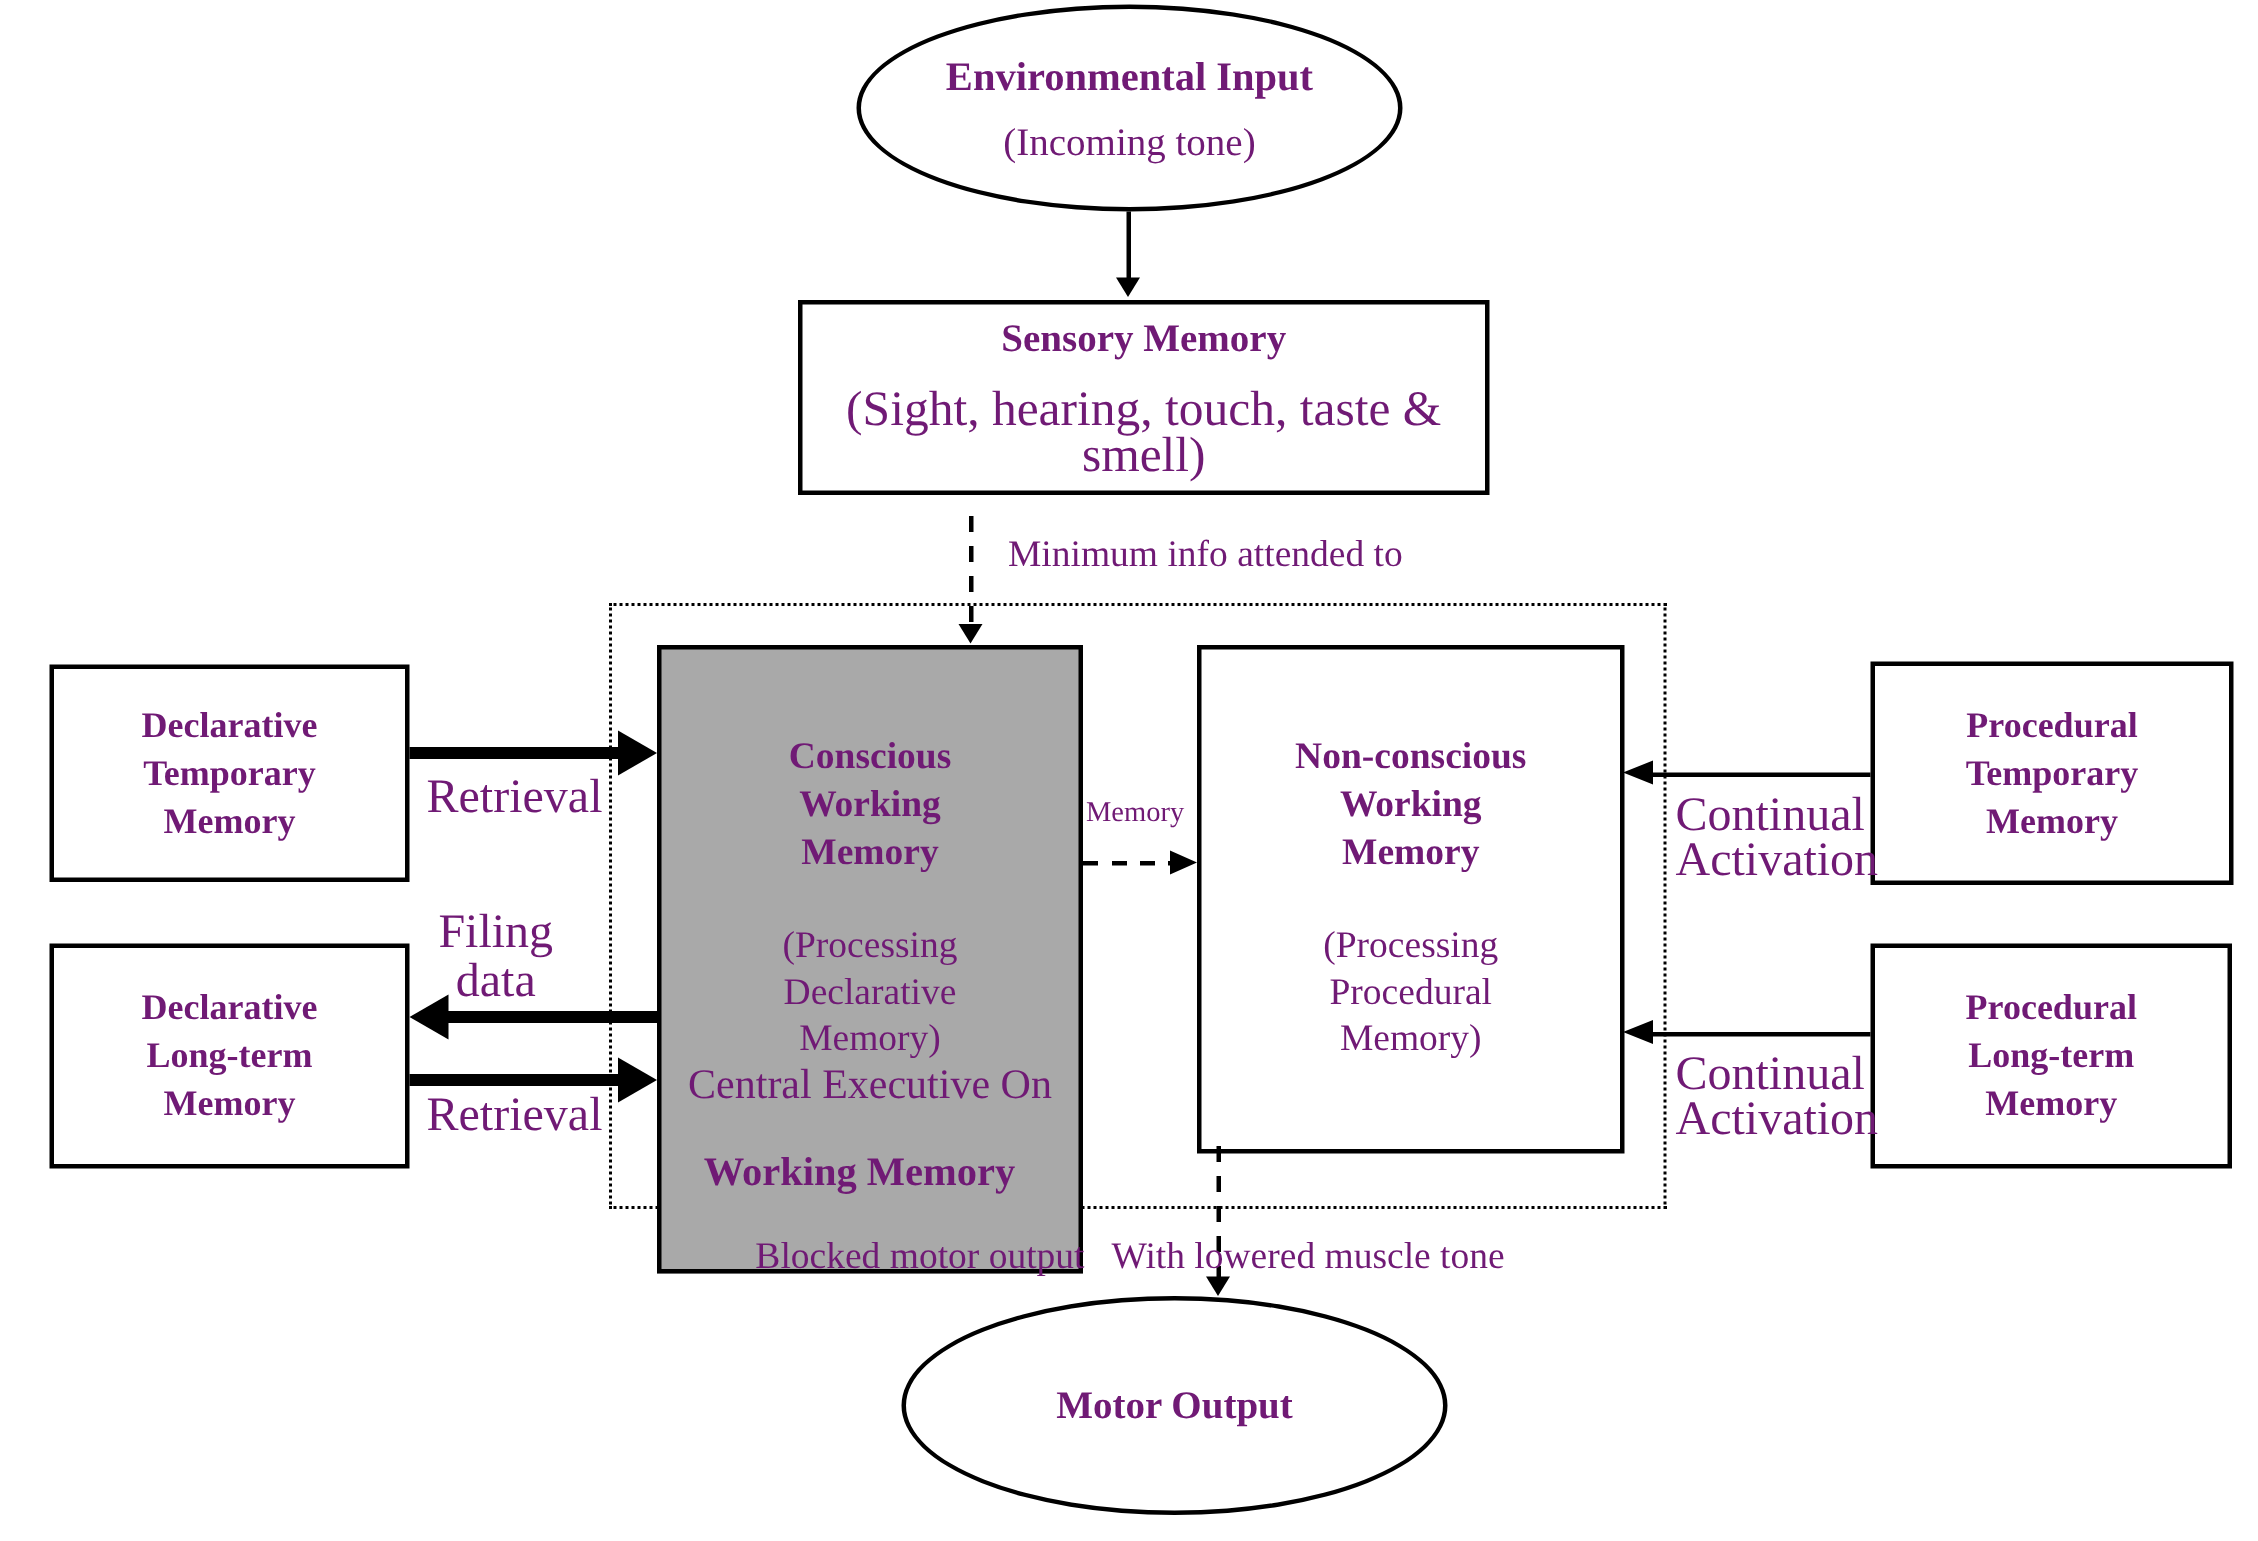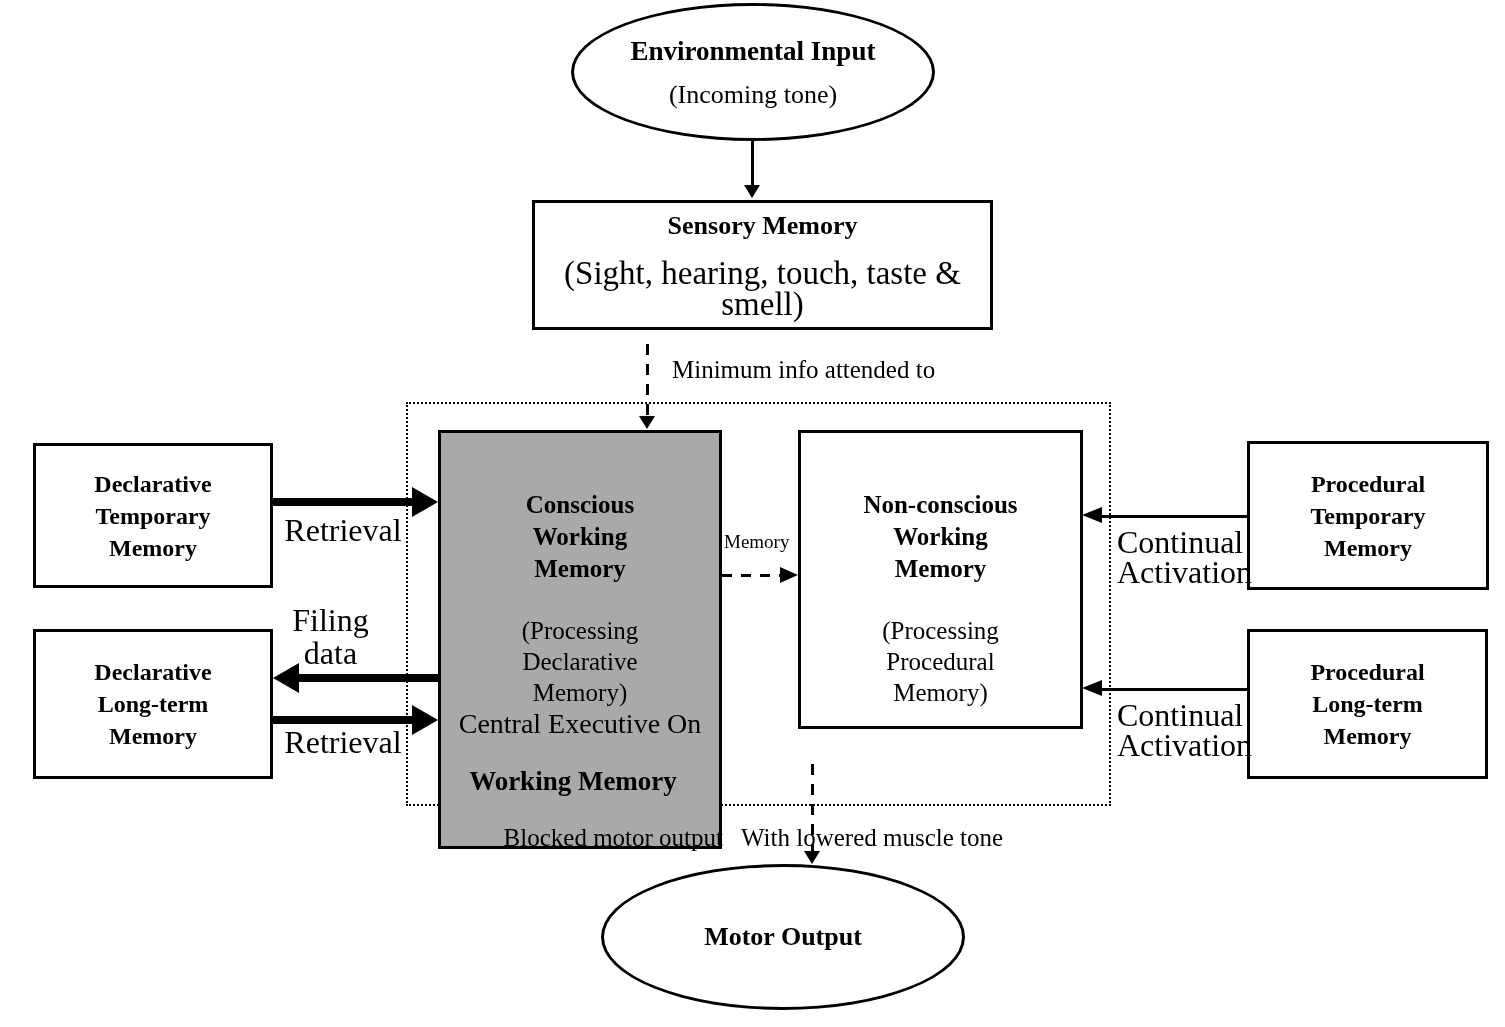--- a/index.html
+++ b/index.html
@@ -1,18 +1,18 @@
 <!DOCTYPE html>
 <html><head>
 <meta charset="utf-8">
 <style>
   html,body{margin:0;padding:0;background:#ffffff;}
   .canvas{
     position:relative;width:1505px;height:1027px;background:#ffffff;
-    font-family:"Liberation Serif","DejaVu Serif",serif;color:#000000;overflow:hidden;
+    font-family:"Liberation Serif","DejaVu Serif",serif;color:#701a75;overflow:hidden;
   }
   .node{position:absolute;box-sizing:border-box;background:#fff;border:3px solid #000;
         display:flex;flex-direction:column;align-items:center;justify-content:center;text-align:center;}
   .ellipse{border-radius:50%;}
   .bold{font-weight:bold;}
   .ml{white-space:pre-line;}
   .title{font-size:26px;font-weight:bold;line-height:32px;}
   .subtitle{font-size:33px;line-height:31px;}
   .boxtitle{font-size:24px;font-weight:bold;line-height:32px;}
   .lbl{position:absolute;font-size:32px;line-height:30px;}
@@ -59,21 +59,21 @@
   <div class="node" style="left:438px;top:430px;width:284px;height:419px;background:#a9a9a9;justify-content:flex-start;">
     <div class="ml" style="font-size:25px;font-weight:bold;line-height:32px;margin-top:56px;">Conscious
 Working
 Memory</div>
     <div class="ml" style="font-size:25px;line-height:31px;margin-top:30px;">(Processing
 Declarative
 Memory)</div>
     <div style="font-size:28px;">Central Executive On</div>
   </div>
 
-  <div class="node" style="left:798px;top:430px;width:285px;height:299px;justify-content:flex-start;">
+  <div class="node" style="left:798px;top:430px;width:285px;height:339px;justify-content:flex-start;">
     <div class="ml" style="font-size:25px;font-weight:bold;line-height:32px;margin-top:56px;">Non-conscious
 Working
 Memory</div>
     <div class="ml" style="font-size:25px;line-height:31px;margin-top:30px;">(Processing
 Procedural
 Memory)</div>
   </div>
 
   <div class="lbl bold" style="left:433px;top:766px;width:280px;text-align:center;font-size:27px;">Working Memory</div>
 

